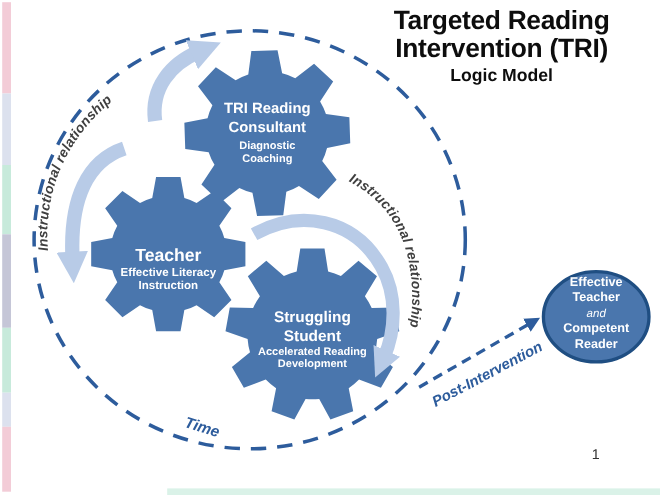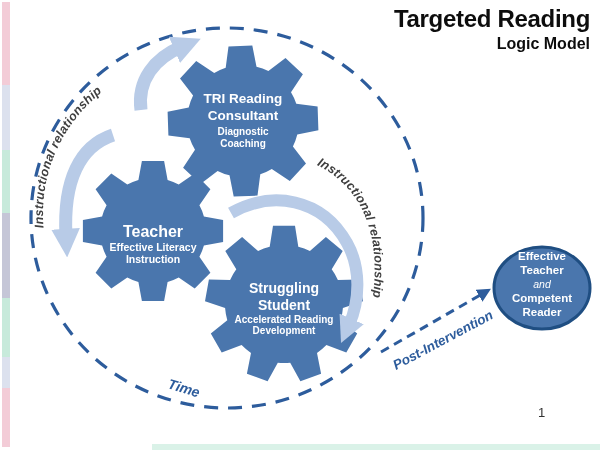--- a/index.html
+++ b/index.html
@@ -1,20 +1,20 @@
 <!DOCTYPE html>
 <html><head>
 <meta charset="utf-8">
 <style>
   html,body{margin:0;padding:0;background:#fff;}
   .stage{position:relative;width:600px;height:450px;background:#ffffff;overflow:hidden;
          font-family:"Liberation Sans",sans-serif;}
   .strip-seg{position:absolute;left:2px;width:8px;}
   .bottom-bar{position:absolute;left:152px;top:444px;width:448px;height:6px;background:#daf2e8;}
-  .title-block{position:absolute;left:322px;top:6px;width:268px;text-align:right;color:#0d0d0d;}
+  .title-block{position:absolute;left:322px;top:6px;width:268px;text-align:center;color:#0d0d0d;}
   .title-line{font-size:24px;font-weight:bold;line-height:26px;letter-spacing:-0.3px;}
   .subtitle-line{font-size:16px;font-weight:bold;line-height:23px;}
   .page-number{position:absolute;left:538px;top:405px;font-size:13px;color:#333;}
   svg{position:absolute;left:0;top:0;}
   .gear-title{fill:#ffffff;font-weight:bold;text-anchor:middle;}
   .gear-sub{fill:#ffffff;font-weight:bold;text-anchor:middle;}
   .f14{font-size:13.5px;} .f16{font-size:16px;} .f145{font-size:14px;}
   .f10{font-size:10px;} .f105{font-size:10.5px;}
   .curve-label{font-size:12.5px;font-weight:bold;font-style:italic;fill:#3f3f3f;letter-spacing:0.2px;}
   .blue-label{font-weight:bold;font-style:italic;fill:#2d5c9c;}
@@ -31,20 +31,21 @@
   <div class="strip-seg" style="top:150px;height:63px;background:#c7eadb;"></div>
   <div class="strip-seg" style="top:213px;height:85px;background:#c5c6d7;"></div>
   <div class="strip-seg" style="top:298px;height:59px;background:#c7eadb;"></div>
   <div class="strip-seg" style="top:357px;height:31px;background:#dce1ee;"></div>
   <div class="strip-seg" style="top:388px;height:59px;background:#f3ccd7;"></div>
 
   <div class="bottom-bar"></div>
 
   <div class="title-block">
     <div class="title-line">Targeted Reading</div>
+    <div class="title-line">Intervention (TRI)</div>
     <div class="subtitle-line">Logic Model</div>
   </div>
 
   <svg width="600" height="450" viewBox="0 0 600 450">
     <defs>
       <marker id="mLight" viewBox="0 0 10 10" refX="2.5" refY="5" markerWidth="2.2" markerHeight="2.2" orient="auto">
         <path d="M0,0 L10,5 L0,10 z" fill="#b8cbe7"></path>
       </marker>
       <marker id="mDark" viewBox="0 0 10 10" refX="2.5" refY="5" markerWidth="4.6" markerHeight="4.6" orient="auto">
         <path d="M0,0 L10,5 L0,10 z" fill="#2d5c9c"></path>

